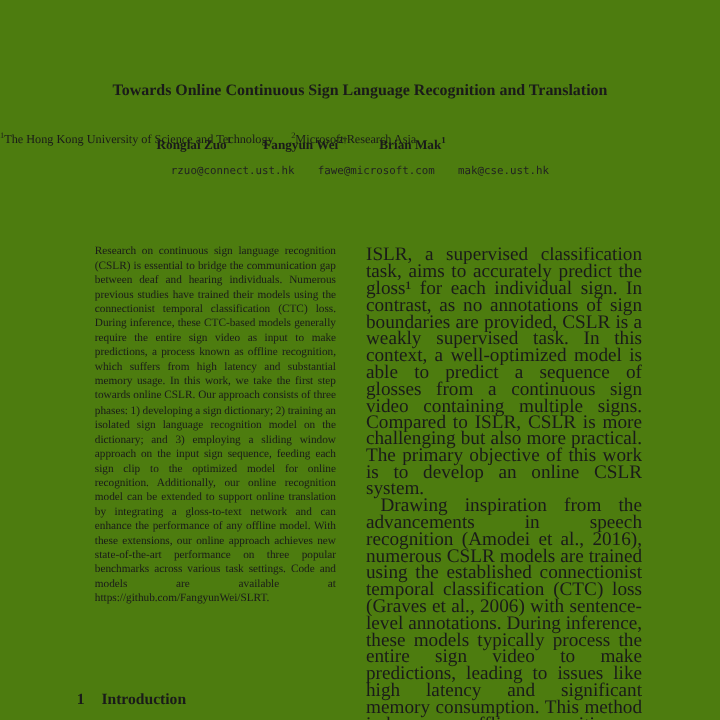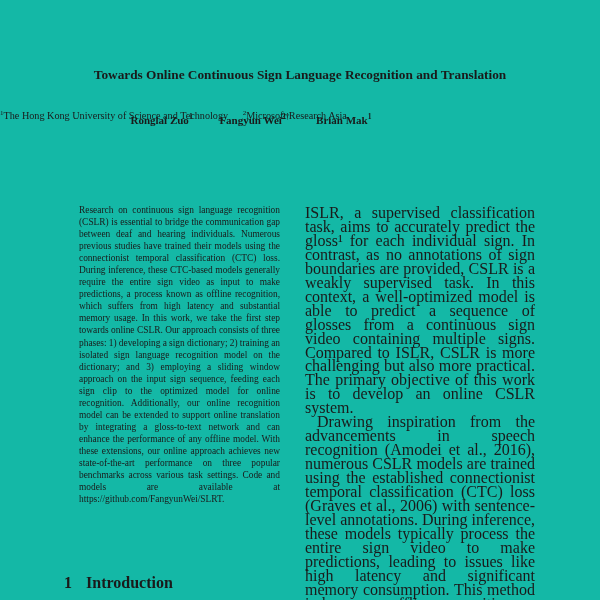--- a/index.html
+++ b/index.html
@@ -4,21 +4,21 @@
 <style>
   html, body {
     margin: 0;
     padding: 0;
     background: #ffffff;
   }
   .page {
     position: relative;
     width: 600px;
     height: 600px;
-    background: #14b8a6;
+    background: #4d7c0f;
     overflow: hidden;
     font-family: "Liberation Serif", serif;
     color: #1a1a1a;
   }
   .title {
     position: absolute;
     top: 67px;
     left: 40px;
     width: 520px;
     margin: 0;
@@ -80,21 +80,21 @@
     width: 201px;
     font-size: 9.4px;
     line-height: 12.05px;
     text-align: justify;
     word-spacing: -0.2px;
   }
   .section-heading {
     position: absolute;
     left: 64px;
     top: 576px;
-    font-size: 16px;
+    font-size: 13px;
     font-weight: bold;
     line-height: 14px;
   }
   .sec-num { display: inline-block; margin-right: 14px; }
   .col-right {
     position: absolute;
     left: 305px;
     top: 206px;
     width: 230px;
     height: 396px;
@@ -120,20 +120,25 @@
     <span class="author"><span>Ronglai Zuo</span><sup>1</sup></span>
     <span class="author"><span>Fangyun Wei</span><sup>2†</sup></span>
     <span class="author"><span>Brian Mak</span><sup>1</sup></span>
   </div>
 
   <div class="affils">
     <span class="affil"><sup>1</sup><span>The Hong Kong University of Science and Technology</span></span>
     <span class="affil"><sup>2</sup><span>Microsoft Research Asia</span></span>
   </div>
 
+  <div class="emails">
+    <span class="email">rzuo@connect.ust.hk</span>
+    <span class="email">fawe@microsoft.com</span>
+    <span class="email">mak@cse.ust.hk</span>
+  </div>
 
   <div class="col-left">
     <div class="abstract-body">Research on continuous sign language recognition (CSLR) is essential to bridge the communication gap between deaf and hearing individuals. Numerous previous studies have trained their models using the connectionist temporal classification (CTC) loss. During inference, these CTC-based models generally require the entire sign video as input to make predictions, a process known as offline recognition, which suffers from high latency and substantial memory usage. In this work, we take the first step towards online CSLR. Our approach consists of three phases: 1) developing a sign dictionary; 2) training an isolated sign language recognition model on the dictionary; and 3) employing a sliding window approach on the input sign sequence, feeding each sign clip to the optimized model for online recognition. Additionally, our online recognition model can be extended to support online translation by integrating a gloss-to-text network and can enhance the performance of any offline model. With these extensions, our online approach achieves new state-of-the-art performance on three popular benchmarks across various task settings. Code and models are available at https://github.com/FangyunWei/SLRT.</div>
   </div>
 
   <div class="section-heading">
     <span class="sec-num">1</span><span class="sec-title">Introduction</span>
   </div>
 
   <div class="col-right">

